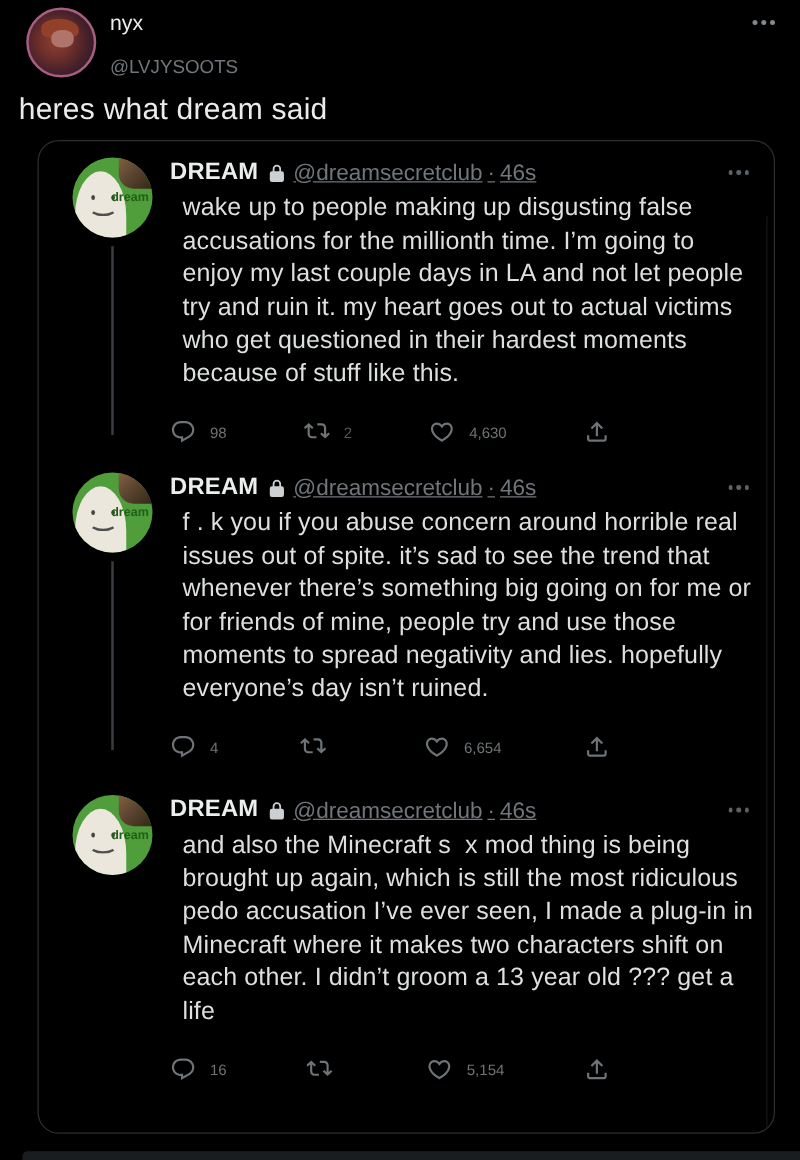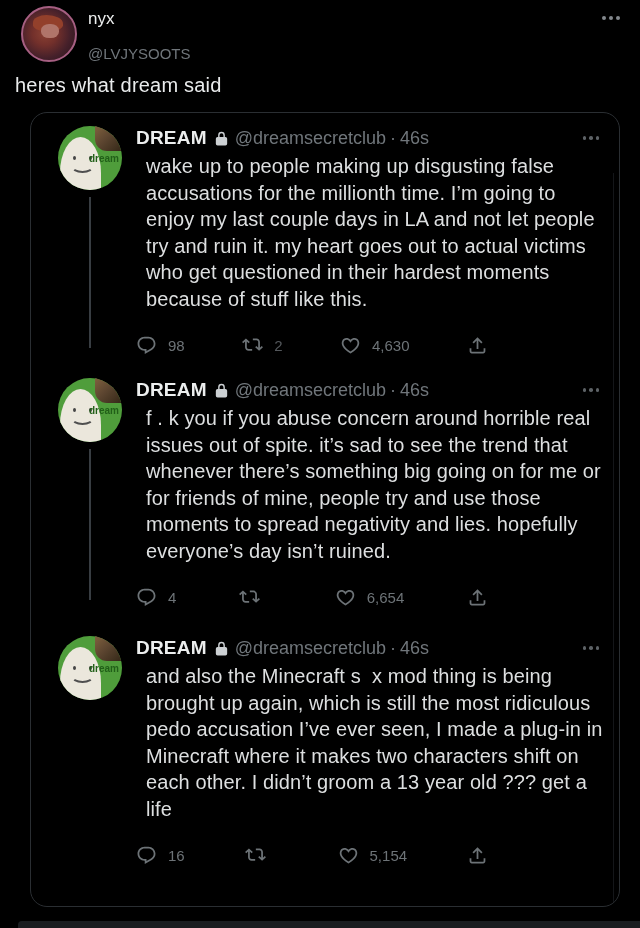--- a/index.html
+++ b/index.html
@@ -17,21 +17,21 @@
   }
   .outer-avatar{border:2px solid #a65f82;box-sizing:border-box;}
   .outer-avatar .hair{position:absolute;left:10px;top:7px;width:30px;height:16px;background:#93402b;border-radius:50% 60% 40% 40%;}
   .outer-avatar .face{position:absolute;left:18px;top:16px;width:18px;height:14px;background:#b0756a;border-radius:45%;}
   .outer-names{position:absolute;left:88px;top:10px;line-height:1;}
   .outer-name{font-size:17px;font-weight:normal;color:#eceeee;}
   .outer-handle{font-size:15px;color:#70767b;margin-top:19px;}
   .dots{display:flex;align-items:center;}
   .dots i{width:4px;height:4px;border-radius:50%;background:#83888d;display:block;margin-left:3px;}
   .outer-dots{position:absolute;right:20px;top:16px;}
-  .caption{position:absolute;left:15px;top:74px;font-size:20px;color:#e9ebec;letter-spacing:.2px;}
+  .caption{position:absolute;left:15px;top:74px;font-size:24px;color:#e9ebec;letter-spacing:.2px;}
 
   
   .embedded{
     position:absolute;left:30px;top:112px;width:590px;height:795px;box-sizing:border-box;
     border:1.5px solid #2a2e32;border-radius:17px;
     padding:13px 16px 0 27px;overflow:hidden;background:#000;
   }
   .edge-line{position:absolute;right:5px;top:60px;height:855px;width:1px;background:#141619;}
 
   .tweet{display:flex;}
@@ -50,33 +50,33 @@
            border:2px solid transparent;border-bottom-color:#4f4f4f;border-radius:50%;}
   .d-cat{position:absolute;right:0;top:0;width:27px;height:25px;
          background:linear-gradient(135deg,#80613e 0%,#5c4530 45%,#332717 100%);
          border-bottom-left-radius:12px;}
   .d-label{position:absolute;right:3px;top:27px;font-size:10px;font-weight:bold;color:#215f18;}
 
   .content{flex:1;margin-left:14px;min-width:0;}
   .t-header{display:flex;align-items:center;margin-top:1px;}
   .t-name{font-size:19px;font-weight:bold;color:#eceeee;letter-spacing:.2px;}
   .lock-icon{width:17px;height:17px;margin:0 5px 0 6px;flex-shrink:0;}
-  .t-handle,.t-sep,.t-time{font-size:18px;color:#70767b;}
+  .t-handle,.t-sep,.t-time{font-size:18px;color:#70767b;text-decoration:underline;}
   .t-sep{margin:0 4px;}
   .t-dots{margin-left:auto;margin-right:4px;}
   .t-dots i{width:3.5px;height:3.5px;background:#5d6266;}
   .t-body{
     margin-top:4px;font-size:20px;line-height:26.5px;color:#dddfe0;
     white-space:pre-wrap;letter-spacing:.1px;margin-left:10px;
   }
   .actions{
     margin-top:9px;display:flex;align-items:center;justify-content:space-between;
     width:352px;height:27px;
   }
-  .action{display:flex;align-items:center;color:#6d7377;font-size:15px;margin-top:22px;}
+  .action{display:flex;align-items:center;color:#6d7377;font-size:12px;margin-top:22px;}
   .action svg{width:21px;height:21px;fill:#6d7377;flex-shrink:0;}
   .action .cnt{margin-left:11px;min-width:1px;}
   .cnt.dim{color:#54585c;}
 
   .bottom-strip{
     position:absolute;left:18px;bottom:0;width:622px;height:7px;
     background:#1a1d20;border-top-left-radius:4px;
   }
 </style>
 </head>

